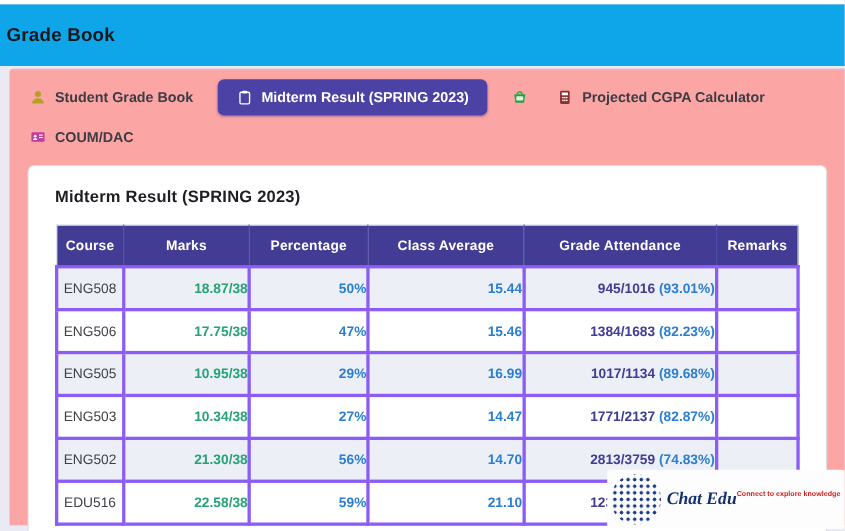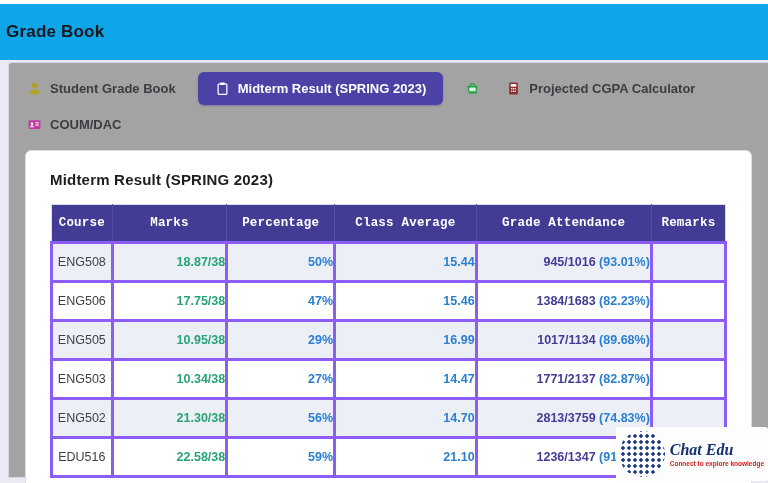--- a/index.html
+++ b/index.html
@@ -8,21 +8,21 @@
     background:#e9eaf3;
     font-family:"Liberation Sans",sans-serif;
     -webkit-font-smoothing:antialiased;
   }
   .top-strip{height:4px;background:#ffffff;}
   .topbar{height:56px;display:flex;align-items:center;padding-left:6px;background:#0ea5e9;}
   .page-title{margin:0;font-size:17px;font-weight:700;color:#17171c;letter-spacing:.2px;}
 
   .panel{
     position:absolute;left:8px;right:0;top:62px;bottom:5px;
-    background:#a3a3a3;border:1px solid #d6d6e2;border-right:none;
+    background:#fca5a5;border:1px solid #d6d6e2;border-right:none;
     border-top-left-radius:4px;
   }
 
   
   .tabs{display:flex;flex-wrap:wrap;align-items:center;
         padding:9px 14px 2px;column-gap:18px;row-gap:2px;}
   .tab{display:flex;align-items:center;gap:8px;font-size:13px;font-weight:600;
        color:#3c3c42;padding:8px 4px;cursor:pointer;white-space:nowrap;}
   .tab .ticon{width:15px;height:15px;display:inline-flex;}
   .tab .ticon svg{width:100%;height:100%;}
@@ -31,21 +31,21 @@
   .tab-break{flex-basis:100%;height:0;}
 
   
   .card{margin:8px 16px 12px;border:1px solid #dcdcdc;border-radius:6px;
         padding:20px 24px 14px;background:#fff;}
   .card-heading{margin:0 0 16px;font-size:15px;font-weight:700;color:#1d1d22;letter-spacing:.2px;}
 
   table.grades{width:100%;border-collapse:collapse;border:1px solid #d9dbe9;table-layout:fixed;}
   table.grades thead th{
     background:#423c94;color:#ffffff;font-size:12.5px;font-weight:600;
-    height:34px;border-right:1px solid #544daa;letter-spacing:.2px;font-family:Liberation Mono, monospace;
+    height:34px;border-right:1px solid #544daa;letter-spacing:.2px;
   }
   table.grades thead th:last-child{border-right:none;}
   table.grades td{height:36px;font-size:12.5px;border:3px solid #8b5cf6;padding:0;}
   table.grades tbody tr:nth-child(odd){background:#edeff7;}
   table.grades tbody tr:nth-child(even){background:#ffffff;}
   td.course{text-align:center;color:#3f3f46;font-weight:500;}
   td.num{text-align:right;padding-right:16px;font-weight:700;}
   .marks-val{color:#27a376;}
   .blue-val{color:#2a7fd0;}
   .att-frac{color:#413c94;}
@@ -55,21 +55,21 @@
   .watermark{
     position:absolute;right:0;bottom:2px;z-index:5;
     background:#fdfdfd;display:flex;align-items:center;gap:5px;
     padding:4px 4px 4px 3px;border-radius:3px;
   }
   .globe{
     width:46px;height:46px;border-radius:50%;flex:0 0 auto;
     background-image:radial-gradient(#1f3c88 1.5px, transparent 1.9px);
     background-size:6px 6px;background-position:1px 2px;
   }
-  .wm-text{display:flex;flex-direction:column;align-items:flex-start;line-height:1.1;}
+  .wm-text{display:flex;flex-direction:row;align-items:flex-start;line-height:1.1;}
   .wm-brand{font-family:"Liberation Serif",serif;font-style:italic;font-weight:700;
             font-size:16px;color:#14306f;}
   .wm-tagline{font-size:6.5px;font-weight:700;color:#cf1f1f;margin-top:1px;}
 </style>
 </head>
 <body>
 
 <div class="top-strip"></div>
 
 <div class="topbar">

